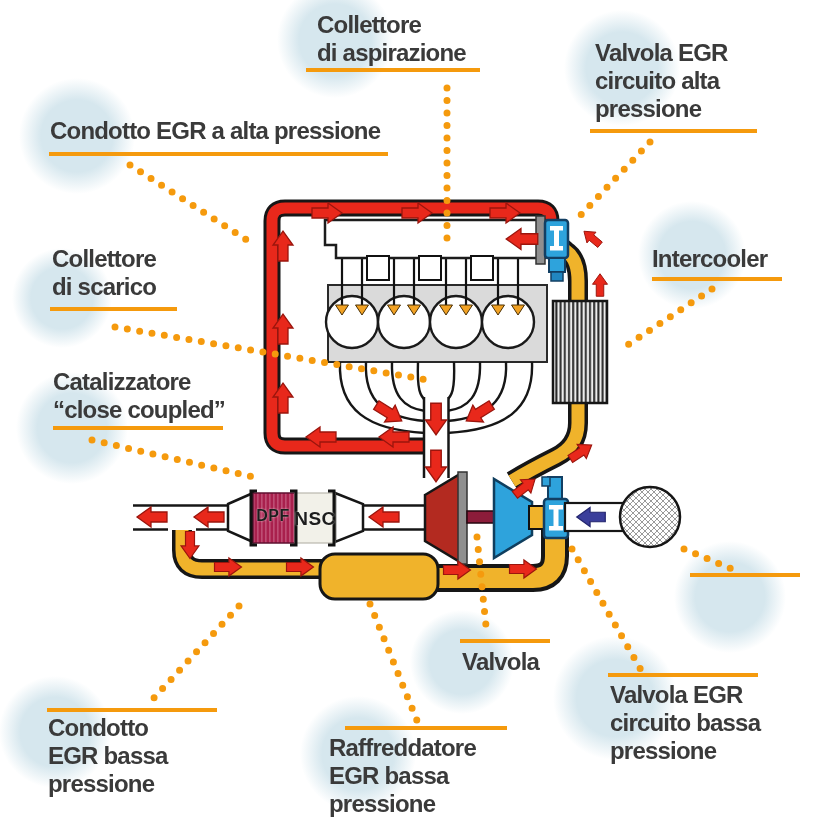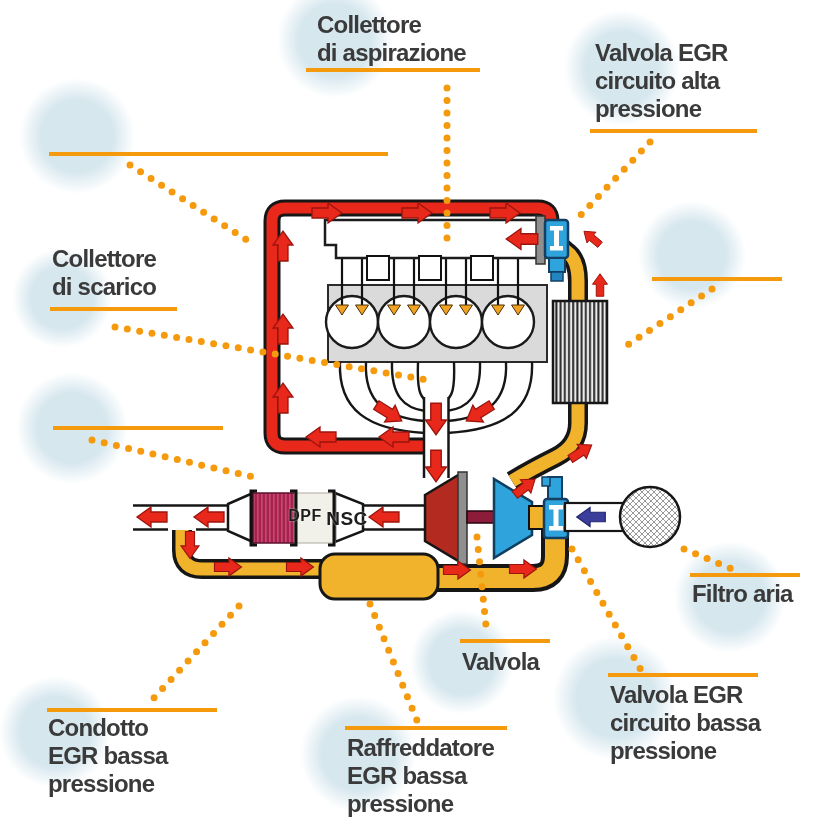--- a/index.html
+++ b/index.html
@@ -2,21 +2,21 @@
 <html><head>
 <meta charset="utf-8">
 <style>
   html,body{margin:0;padding:0;background:#ffffff;}
   .stage{position:relative;width:819px;height:825px;overflow:hidden;background:#fff;
          font-family:"Liberation Sans", sans-serif;}
   .stage svg{position:absolute;left:0;top:0;}
   .callout{position:absolute;font-weight:bold;font-size:24px;line-height:28px;
            letter-spacing:-0.8px;color:#3a3a3a;white-space:pre-line;}
   .marking{position:absolute;font-weight:bold;color:#1d1d1d;text-align:center;
-           text-shadow:0 0 2px rgba(255,255,255,0.75);padding-left:32px;}
+           text-shadow:0 0 2px rgba(255,255,255,0.75);}
   #dpf{left:251px;top:507px;width:44px;font-size:16px;letter-spacing:0.5px;}
   #nsc{left:293px;top:508px;width:44px;font-size:19px;letter-spacing:0.5px;}
 </style>
 </head>
 <body>
 
 <div class="stage">
 
 <svg width="819" height="825" viewBox="0 0 819 825">
   <defs>
@@ -248,30 +248,33 @@
     <line x1="239" y1="606" x2="152" y2="700"></line>
     <line x1="370" y1="604" x2="418" y2="723"></line>
   </g>
 </svg>
 
 <div class="callout" style="left:317px;top:11px">Collettore
 di aspirazione</div>
 <div class="callout" style="left:595px;top:39px">Valvola EGR
 circuito alta
 pressione</div>
+<div class="callout" style="left:50px;top:117px">Condotto EGR a alta pressione</div>
+<div class="callout" style="left:652px;top:245px">Intercooler</div>
 <div class="callout" style="left:52px;top:245px">Collettore
 di scarico</div>
-<div class="callout" style="left:692px;top:580px">Filtro aria</div>
+<div class="callout" style="left:53px;top:368px">Catalizzatore
+“close coupled”</div>
 <div class="callout" style="left:462px;top:648px">Valvola</div>
 <div class="callout" style="left:610px;top:681px">Valvola EGR
 circuito bassa
 pressione</div>
 <div class="callout" style="left:48px;top:714px">Condotto
 EGR bassa
 pressione</div>
-<div class="callout" style="left:347px;top:734px">Raffreddatore
+<div class="callout" style="left:329px;top:734px">Raffreddatore
 EGR bassa
 pressione</div>
 
 <div class="marking" id="dpf">DPF</div>
 <div class="marking" id="nsc">NSC</div>
 
 </div>
 
 </body></html>

